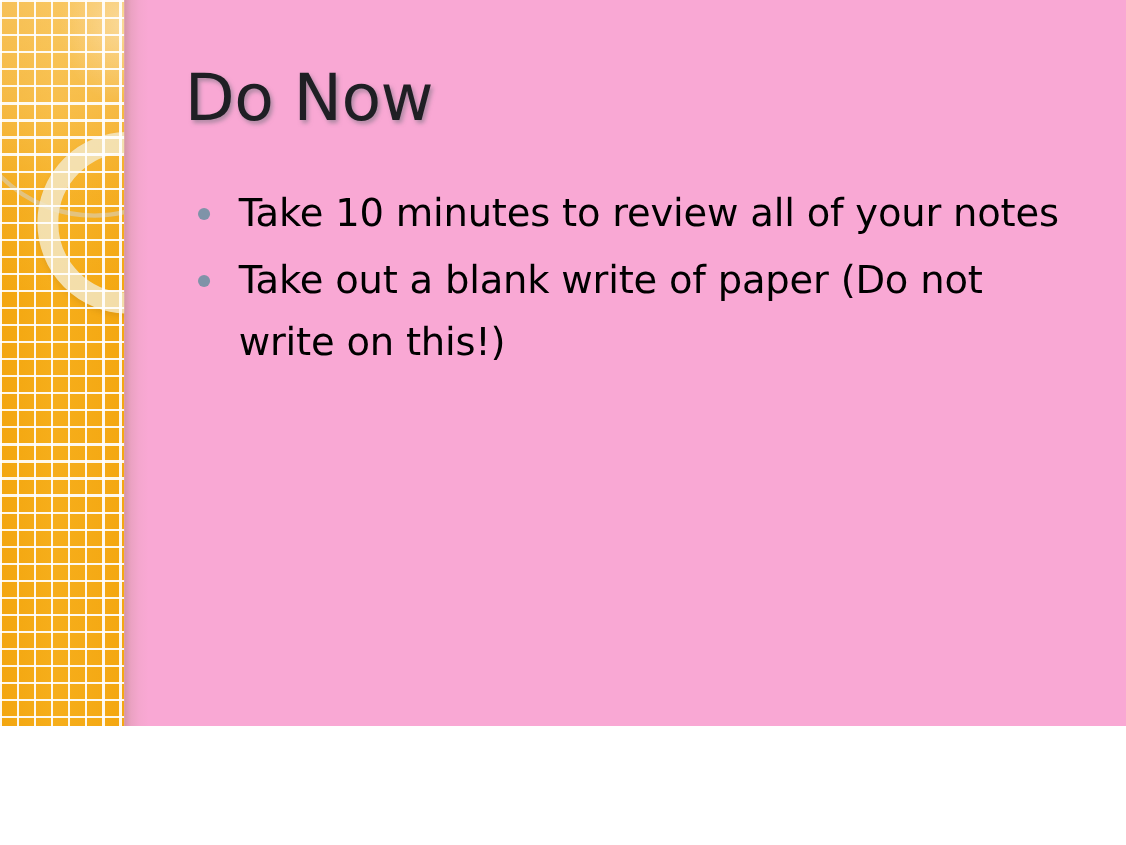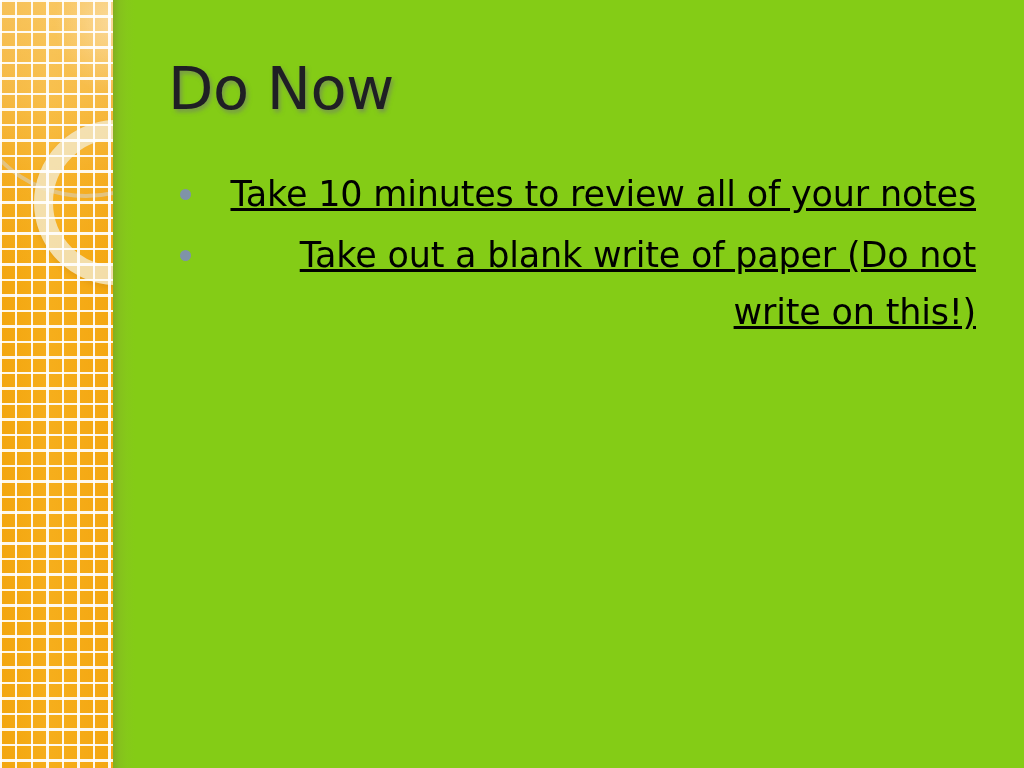--- a/index.html
+++ b/index.html
@@ -10,24 +10,23 @@
   body {
     width: 1024px;
     height: 768px;
     overflow: hidden;
     font-family: "Liberation Sans", sans-serif;
   }
 
   #slide {
     position: relative;
     width: 1024px;
-    height: 768px;
-    background: #84cc16;
+    height: 660px;
+    background: #f9a8d4;
     overflow: hidden;
-    text-align: right;
   }
 
   
   .sidebar {
     position: absolute;
     left: 0;
     top: 0;
     width: 113px;
     height: 768px;
     overflow: hidden;
@@ -153,21 +152,20 @@
   .bullet-item {
     position: relative;
     padding-left: 41px;
     margin: 0 0 4px 0;
     font-family: "DejaVu Sans", sans-serif;
     font-size: 35px;
     font-weight: 400;
     line-height: 57px;
     color: #000000;
     letter-spacing: -0.2px;
-    text-decoration: underline;
   }
 
   .bullet-marker {
     position: absolute;
     left: 4px;
     top: 23px;
     width: 11px;
     height: 11px;
     border-radius: 50%;
     background: #7f93a8;

